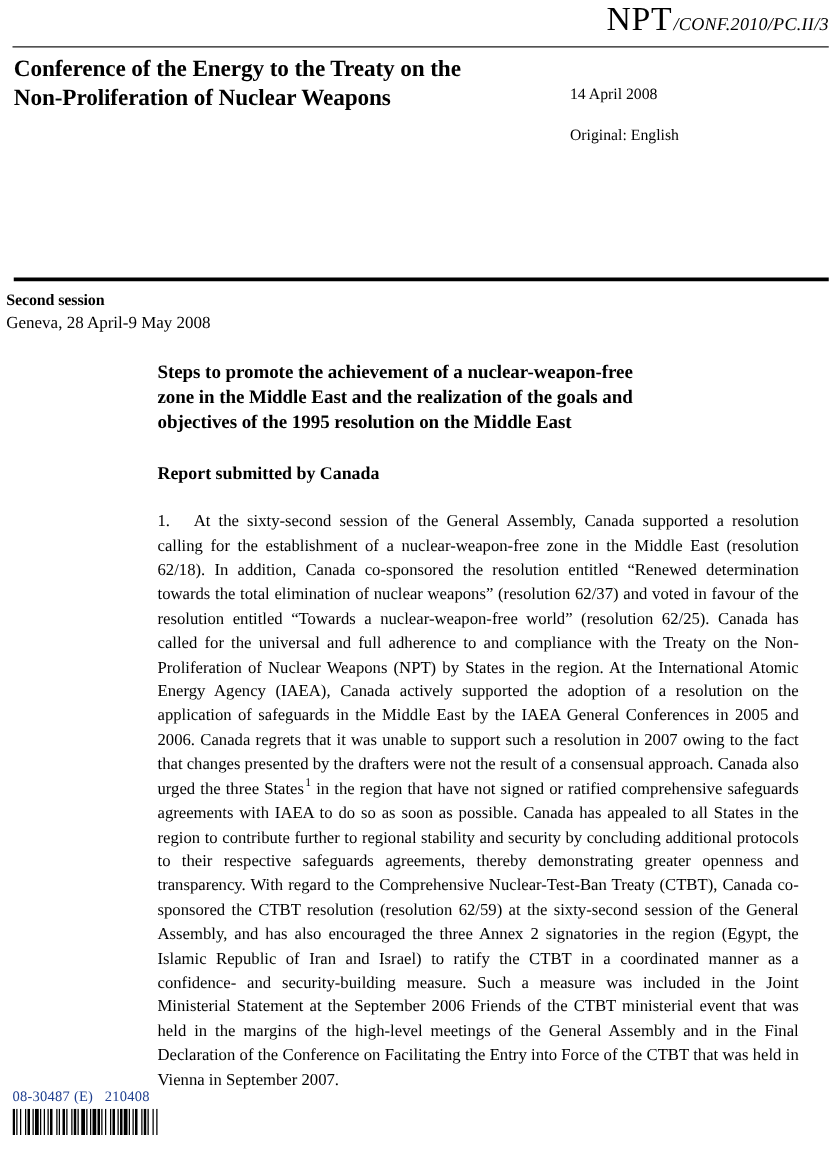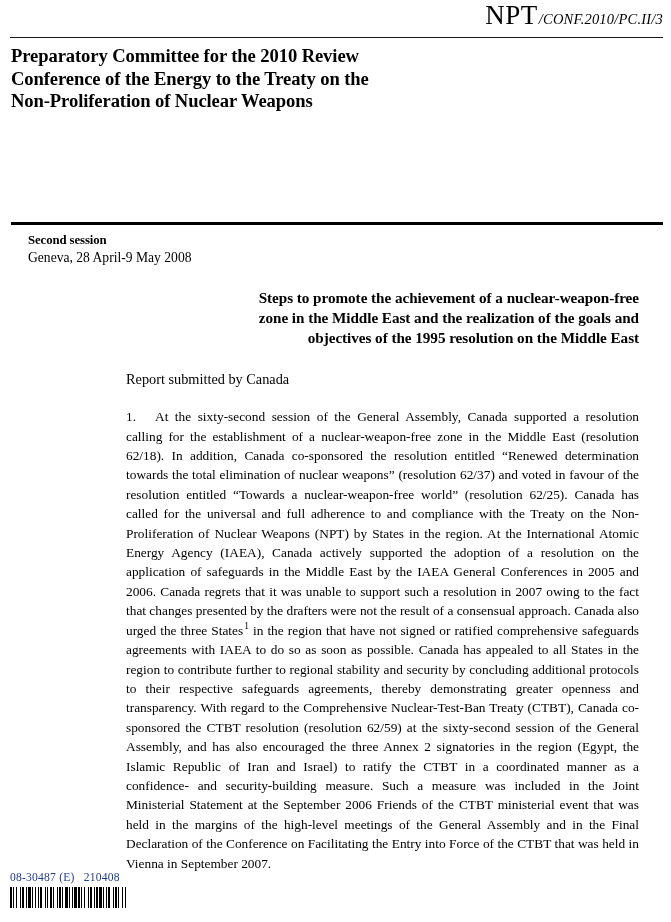--- a/index.html
+++ b/index.html
@@ -95,21 +95,21 @@
     left: 11px;
     right: 8px;
     top: 222px;
     height: 0;
     border-top: 3.2px solid #000000;
   }
 
   
   .session-block {
     position: absolute;
-    left: 28px;
+    left: 5px;
     top: 232px;
     width: 430px;
   }
   .session-name {
     font-size: 12.8px;
     font-weight: bold;
     line-height: 1.35;
     margin: 0;
     letter-spacing: -0.1px;
   }
@@ -126,25 +126,25 @@
     top: 288px;
     width: 513px;
   }
   .subject-heading {
     font-size: 15.2px;
     font-weight: bold;
     line-height: 1.33;
     margin: 0;
     letter-spacing: -0.05px;
   }
-  .subject-heading .tline { display: block; text-align: right; }
+  .subject-heading .tline { display: block; }
 
   .report-heading {
     font-size: 14.3px;
-    font-weight: normal;
+    font-weight: bold;
     line-height: 1.3;
     margin: 21px 0 0 0;
   }
 
   .para {
     font-size: 13.35px;
     line-height: 1.455;
     margin: 19px 0 15px 0;
     text-align: justify;
     text-justify: inter-word;
@@ -214,26 +214,29 @@
 
   <div class="symbol-row">
     <span class="symbol-main">NPT</span>
       <span class="symbol-suffix">/CONF.2010/PC.II/3</span>
   </div>
 
   <div class="rule-thin"></div>
 
   <div class="title-block">
     <h1 class="doc-title">
-      <span class="tline">Preparatory Committee for the 2010 Review</span>
       <span class="tline">Conference of the Energy to the Treaty on the</span>
       <span class="tline">Non-Proliferation of Nuclear Weapons</span>
     </h1>
   </div>
 
+  <div class="meta-block">
+    <p class="meta-date">14 April 2008</p>
+    <p class="meta-original">Original: English</p>
+  </div>
 
   <div class="rule-thick"></div>
 
   <div class="session-block">
     <p class="session-name">Second session</p>
     <p class="session-place">Geneva, 28 April-9 May 2008</p>
   </div>
 
   <div class="content">
     <h2 class="subject-heading">

